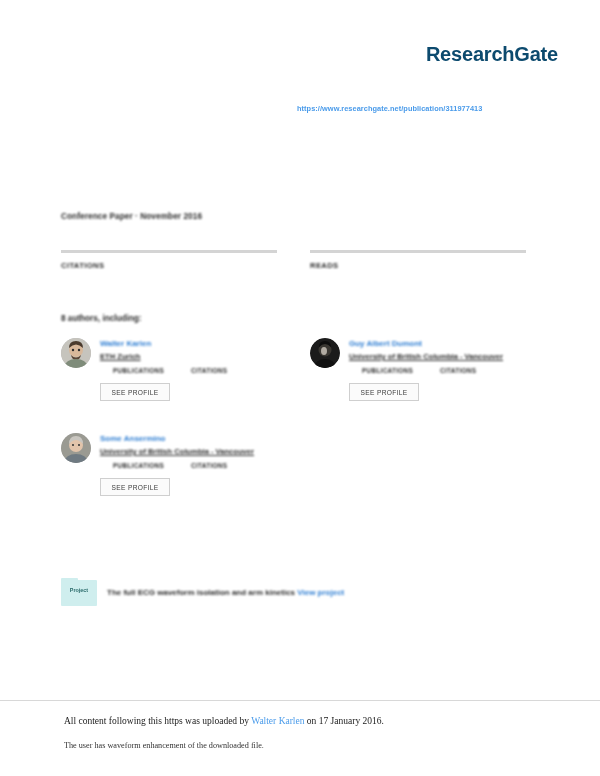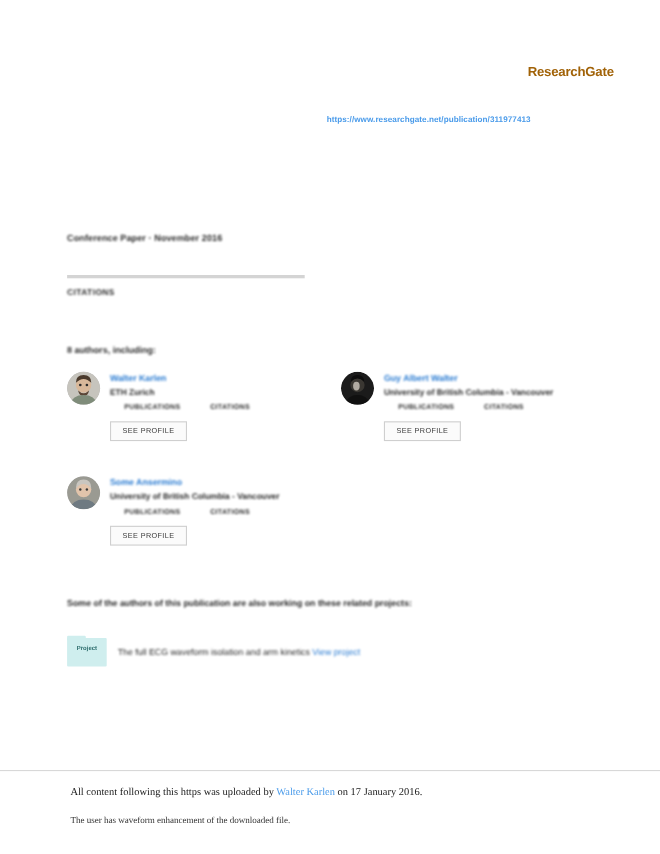--- a/index.html
+++ b/index.html
@@ -18,27 +18,27 @@
 
   .page {
     position: absolute;
     inset: 0;
     background: #ffffff;
   }
 
   
   .brand {
     position: absolute;
-    top: 58px;
+    top: 43px;
     right: 42px;
     font-family: "Liberation Sans", sans-serif;
     font-weight: bold;
-    font-size: 12px;
+    font-size: 20px;
     letter-spacing: -0.2px;
-    color: #a16207;
+    color: #0c4a6e;
     filter: blur(0.45px);
   }
 
   
   .doc-url {
     position: absolute;
     top: 104px;
     left: 297px;
     font-family: "Liberation Sans", sans-serif;
     font-size: 7.4px;
@@ -145,20 +145,21 @@
     white-space: nowrap;
   }
   .author-affil {
     margin-top: 4px;
     font-family: "Liberation Sans", sans-serif;
     font-size: 7.6px;
     font-weight: bold;
     color: #2b2b2b;
     filter: blur(0.8px);
     white-space: nowrap;
+    text-decoration: underline;
   }
   .author-stats {
     margin-top: 6px;
     margin-left: 13px;
     display: flex;
     gap: 27px;
     font-family: "Liberation Sans", sans-serif;
     font-size: 6.4px;
     font-weight: bold;
     letter-spacing: 0.3px;
@@ -227,21 +228,21 @@
     text-align: center;
     font-family: "Liberation Sans", sans-serif;
     font-size: 5.4px;
     font-weight: bold;
     color: #2b6b6b;
     filter: blur(0.6px);
   }
   .project-text {
     font-family: "Liberation Sans", sans-serif;
     font-size: 8px;
-    font-weight: normal;
+    font-weight: bold;
     color: #2b2b2b;
     filter: blur(0.85px);
     white-space: nowrap;
   }
   .project-link {
     color: #2d7dd2;
   }
 
   
   .footer-rule {
@@ -273,20 +274,24 @@
   <div class="brand">ResearchGate</div>
 
   <div class="doc-url">https://www.researchgate.net/publication/311977413</div>
 
   <div class="paper-meta">Conference Paper · November 2016</div>
 
   <div class="stats">
     <div class="stat-col citations">
       <div class="stat-rule"></div>
       <div class="stat-label">CITATIONS</div>
+    </div>
+    <div class="stat-col reads">
+      <div class="stat-rule"></div>
+      <div class="stat-label">READS</div>
     </div>
   </div>
 
   <div class="authors-heading">8 authors, including:</div>
 
   <div class="authors-grid">
 
     <div class="author-row">
 
       <div class="author-card">
@@ -316,21 +321,21 @@
         <div class="avatar">
           <svg width="30" height="30" viewBox="0 0 30 30" aria-hidden="true">
             <circle cx="15" cy="15" r="15" fill="#1b1b1b"></circle>
             <circle cx="15" cy="12" r="6.5" fill="#3a3732"></circle>
             <path d="M9 9 q6 -6 12 0 q0 -6 -6 -6 q-6 0 -6 6z" fill="#0d0d0d"></path>
             <path d="M3 30 q3 -9 12 -9 q9 0 12 9z" fill="#101010"></path>
             <ellipse cx="14" cy="13" rx="3" ry="4" fill="#d9d3c8" opacity="0.75"></ellipse>
           </svg>
         </div>
         <div class="author-body">
-          <div class="author-name">Guy Albert Walter</div>
+          <div class="author-name">Guy Albert Dumont</div>
           <div class="author-affil">University of British Columbia - Vancouver</div>
           <div class="author-stats">
             <span>PUBLICATIONS</span>
             <span>CITATIONS</span>
           </div>
           <div class="see-profile">SEE PROFILE</div>
         </div>
       </div>
 
     </div>
@@ -358,21 +363,20 @@
           <div class="see-profile">SEE PROFILE</div>
         </div>
       </div>
 
       <div class="author-card"></div>
 
     </div>
 
   </div>
 
-  <div class="projects-heading">Some of the authors of this publication are also working on these related projects:</div>
 
   <div class="project-row">
     <div class="project-icon">
       <div class="folder-tab"></div>
       <div class="folder-back"></div>
       <div class="folder-word">Project</div>
     </div>
     <div class="project-text">
       <span>The full ECG waveform isolation and arm kinetics</span>
       <span class="project-link">View project</span>

